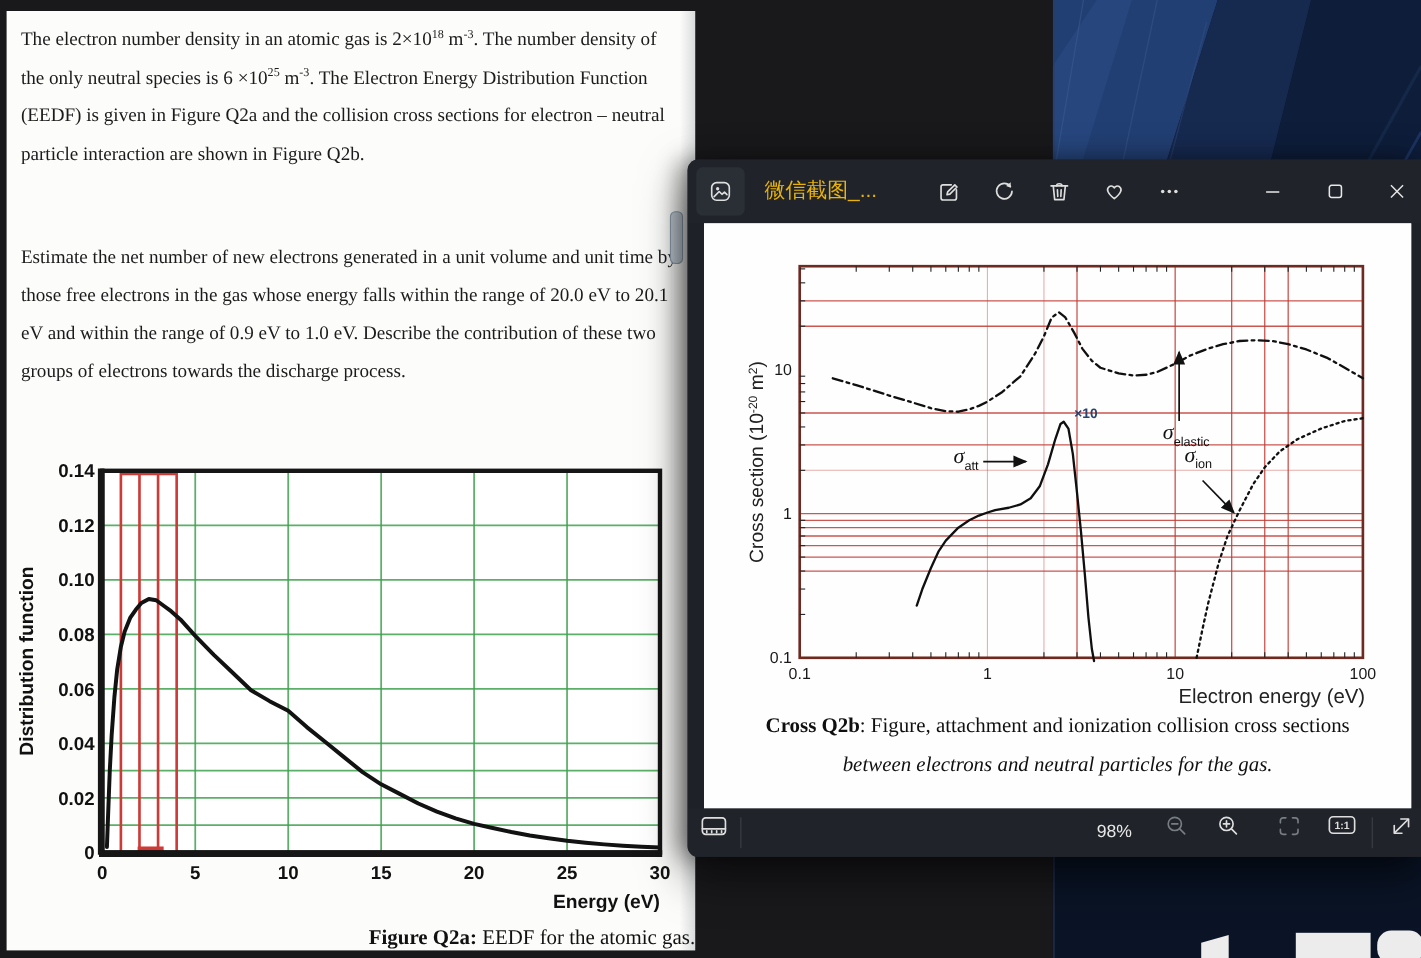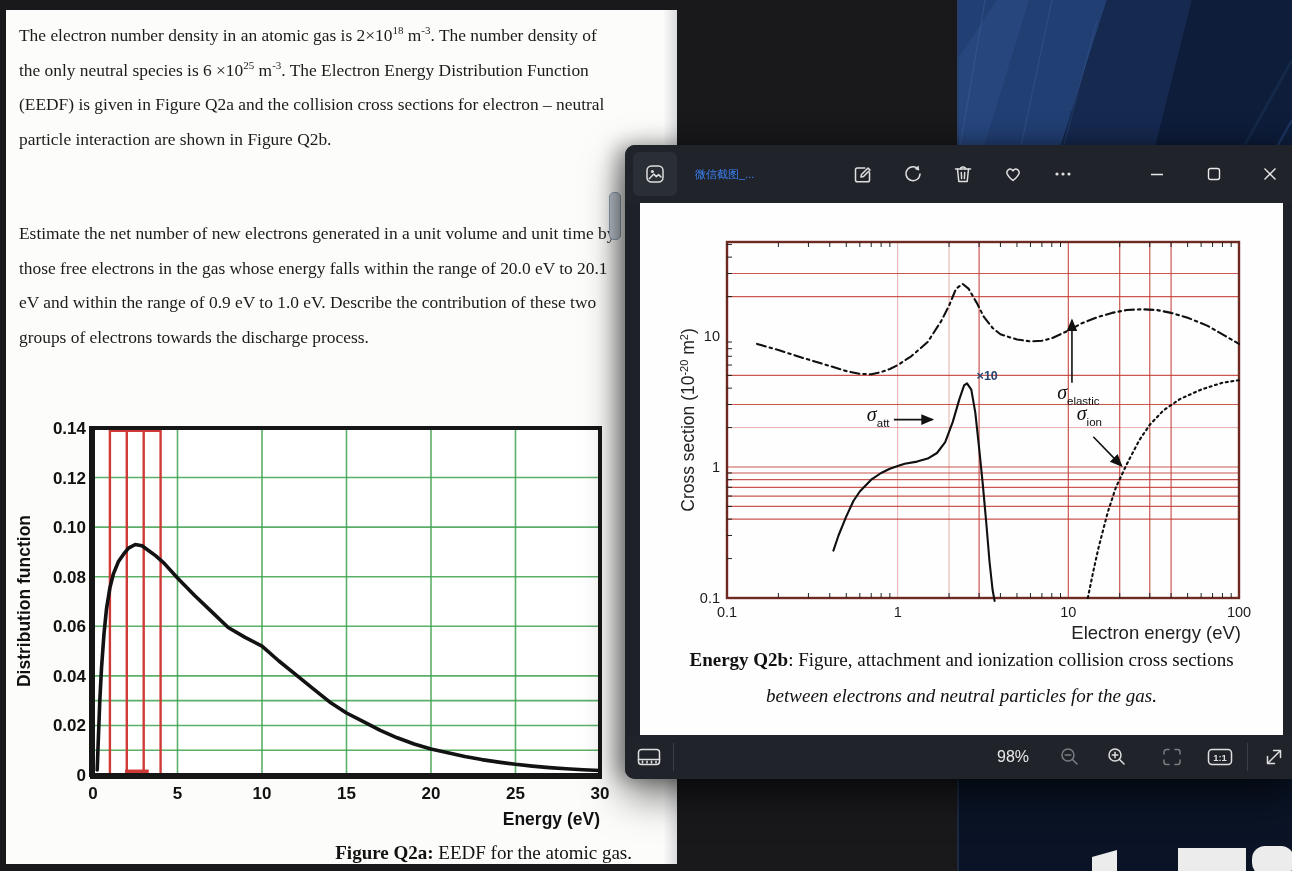--- a/index.html
+++ b/index.html
@@ -1,55 +1,55 @@
 <!DOCTYPE html>
 <html><head>
 <meta charset="utf-8">
 <style>
   html,body{margin:0;padding:0;}
   body{width:1292px;height:871px;position:relative;overflow:hidden;background:#19191c;
        font-family:"Liberation Sans",sans-serif;}
   
   #wallpaper{position:absolute;left:957px;top:0;width:335px;height:871px;}
   
-  #page{position:absolute;left:6px;top:10px;width:626px;height:854px;background:#fcfcfb;padding-left:45px;}
+  #page{position:absolute;left:6px;top:10px;width:626px;height:854px;background:#fcfcfb;}
   #page .para{position:absolute;left:13px;width:600px;font-family:"Liberation Serif",serif;
       font-size:17.4px;line-height:34.6px;color:#1b1b1b;}
   #page .para sup{font-size:11px;line-height:0;}
   #para1{top:8px;}
   #para2{top:206px;}
   #q2a-wrap{position:absolute;left:4px;top:405px;width:612px;height:445px;}
   #q2a-caption{position:absolute;left:0;top:832px;width:626px;text-align:right;
       font-family:"Liberation Serif",serif;font-size:19px;color:#111;}
   #page-scroll-thumb{position:absolute;left:603px;top:182px;width:10px;height:46px;
       border-radius:5px;background:#c3ccd5;border:1px solid #8fa0ae;}
   #page-right-shade{position:absolute;right:0;top:0;width:14px;height:100%;
       background:linear-gradient(to right,rgba(0,0,0,0),rgba(60,70,80,.18));}
   
   #viewer{position:absolute;left:625px;top:145px;width:667px;height:634px;
       background:#20242a;border-radius:10px 0 0 10px;overflow:hidden;
       box-shadow:0 16px 42px rgba(0,0,0,.55), -8px 0 20px rgba(0,0,0,.35);}
   #titlebar{position:absolute;left:0;top:0;width:100%;height:58px;background:#20242a;}
   #app-tile{position:absolute;left:8px;top:7px;width:44px;height:44px;border-radius:6px;
       background:#2a2f36;display:flex;align-items:center;justify-content:center;}
   #viewer-title{position:absolute;left:70px;top:0;height:58px;line-height:58px;
-      color:#3b82f6;font-size:11px;}
+      color:#eab308;font-size:19px;}
   .tb-btn{position:absolute;top:11px;width:36px;height:36px;border-radius:5px;
       display:flex;align-items:center;justify-content:center;}
   .winctl{position:absolute;top:0;width:46px;height:58px;display:flex;align-items:center;justify-content:center;}
   #imgarea{position:absolute;left:0;top:58px;width:667px;height:532px;background:#1e2228;}
   #photo{position:absolute;left:15px;top:0;width:643px;height:532px;background:#fefefe;}
   #q2b-caption1,#q2b-caption2{position:absolute;width:643px;text-align:center;
       font-family:"Liberation Serif",serif;font-size:19px;color:#101010;}
   #q2b-caption1{top:446px;}
   #q2b-caption2{top:482px;font-style:italic;}
   #statusbar{position:absolute;left:0;top:590px;width:667px;height:44px;background:#20242a;}
   .sb-sep{position:absolute;top:8px;width:1px;height:28px;background:#3c4046;}
   #zoom-level{position:absolute;left:372px;top:0;height:44px;line-height:44px;color:#e8e8e8;font-size:16px;}
-  .sb-btn{position:absolute;top:5px;width:34px;height:34px;display:flex;align-items:center;justify-content:center;border-radius:5px;}
+  .sb-btn{position:absolute;top:5px;width:34px;height:34px;display:flex;justify-content:center;border-radius:5px;}
   svg{display:block;}
   .icon-stroke{stroke:#dedede;fill:none;stroke-width:1.5;stroke-linecap:round;stroke-linejoin:round;}
   .dim .icon-stroke{stroke:#787d83;}
 </style>
 </head>
 <body>
 
 <div id="wallpaper">
   <svg width="335" height="871" viewBox="0 0 335 871">
     <rect x="0" y="0" width="335" height="871" fill="#0b1830"></rect>
@@ -305,21 +305,21 @@
           <text x="54" y="217" text-anchor="middle" font-size="17.5" fill="#222" transform="rotate(-90 54 217)" font-family="Liberation Sans, sans-serif"><tspan>Cross section (10</tspan><tspan baseline-shift="super" font-size="11">-20</tspan><tspan> m</tspan><tspan baseline-shift="super" font-size="11">2</tspan><tspan>)</tspan></text>
           <text x="226.86883166581225" y="217.86409012741152" font-size="20" fill="#111" font-family="Liberation Serif, serif" font-style="italic"><tspan>σ</tspan><tspan dy="6" font-size="11.5" font-style="normal" font-family="Liberation Sans, sans-serif">att</tspan></text>
           <line x1="253.86482863596333" y1="216.61365348169534" x2="292.5031437066111" y2="216.61365348169534" stroke="#111" stroke-width="1.6" marker-end="url(#ah)"></line>
           <text x="336.5825916414218" y="177.17872404971382" font-family="Liberation Sans, sans-serif" font-size="12.5" fill="#27436f" font-weight="bold">×10</text>
           <text x="417.1544023455689" y="196.07467387599675" font-size="20" fill="#111" font-family="Liberation Serif, serif" font-style="italic"><tspan>σ</tspan><tspan dy="6" font-size="11.5" font-style="normal" font-family="Liberation Sans, sans-serif">elastic</tspan></text>
           <line x1="431.9496403746028" y1="179.70769938030944" x2="431.9496403746028" y2="117.20481501203369" stroke="#111" stroke-width="1.6" marker-end="url(#ah)"></line>
           <text x="436.7332092023776" y="216.61365348169534" font-size="20" fill="#111" font-family="Liberation Serif, serif" font-style="italic"><tspan>σ</tspan><tspan dy="6" font-size="11.5" font-style="normal" font-family="Liberation Sans, sans-serif">ion</tspan></text>
           <line x1="453.27251808908596" y1="233.8111912994461" x2="481.539325620182" y2="262.8733774991888" stroke="#111" stroke-width="1.6" marker-end="url(#ah)"></line>
         </svg>
       <div id="q2b-caption1">
-        <b>Energy Q2b</b><span>: Figure, attachment and ionization collision cross sections</span>
+        <b>Cross Q2b</b><span>: Figure, attachment and ionization collision cross sections</span>
       </div>
       <div id="q2b-caption2">between electrons and neutral particles for the gas.</div>
     </div>
   </div>
 
   <div id="statusbar">
     <div class="sb-btn" style="left:7px">
       <svg width="24" height="22" viewBox="0 0 24 22">
         <rect x="1.5" y="3.5" width="21" height="15" rx="3" class="icon-stroke"></rect>
         <line x1="1.5" y1="13.5" x2="22.5" y2="13.5" class="icon-stroke"></line>

